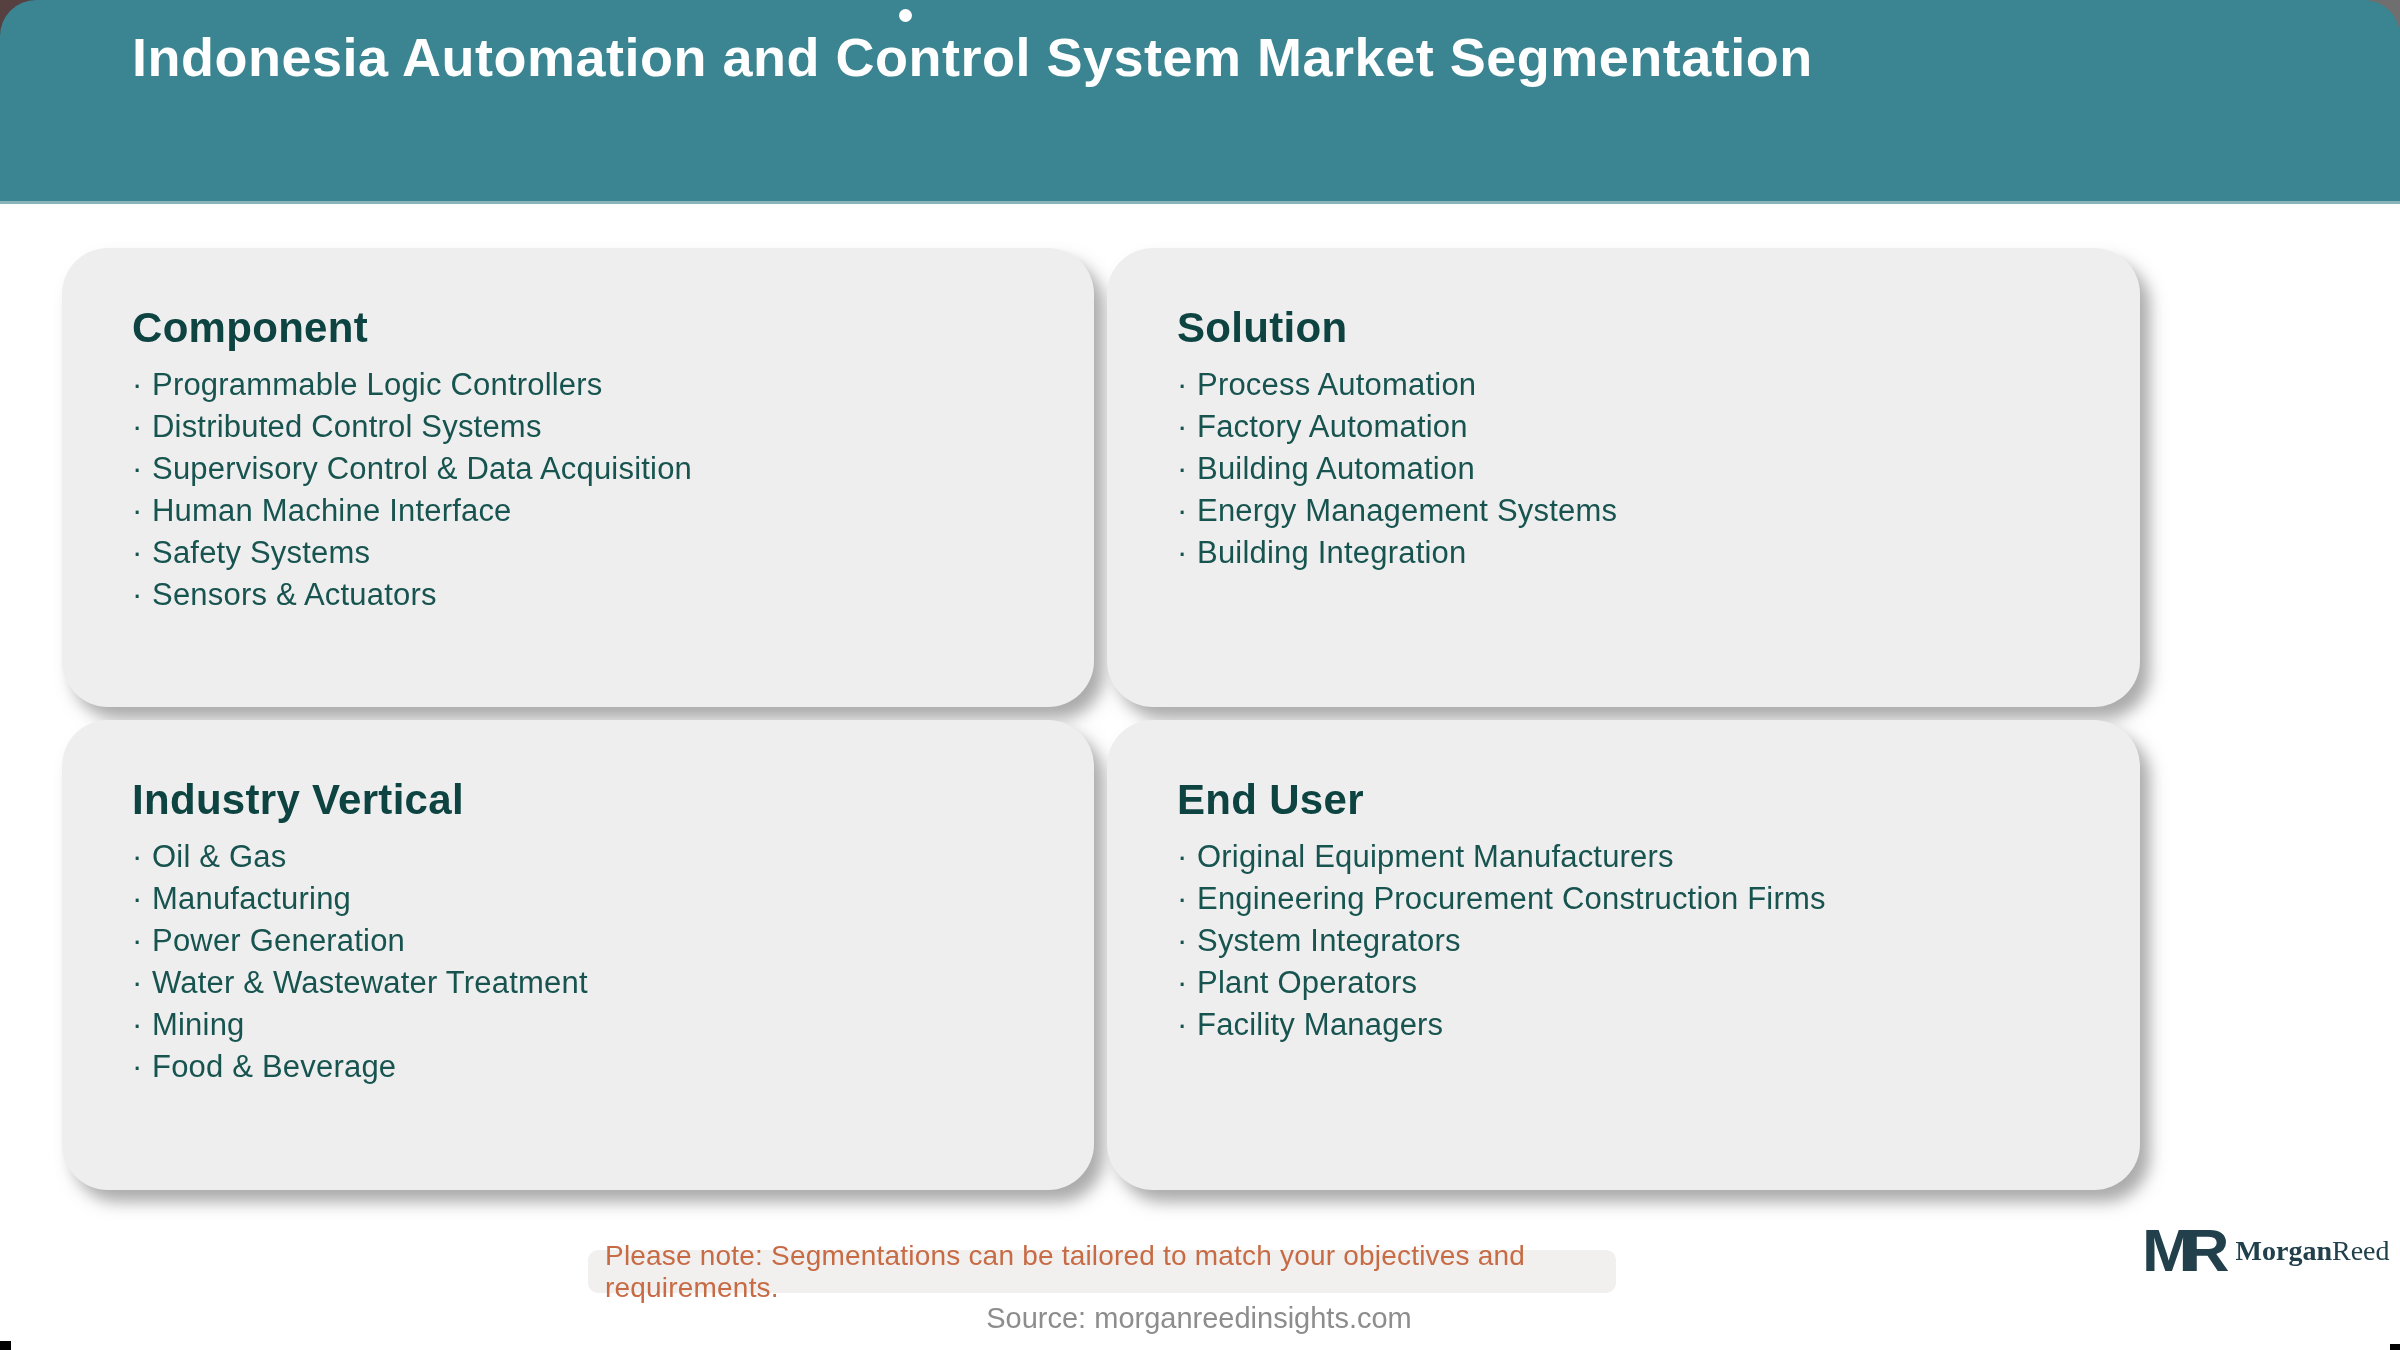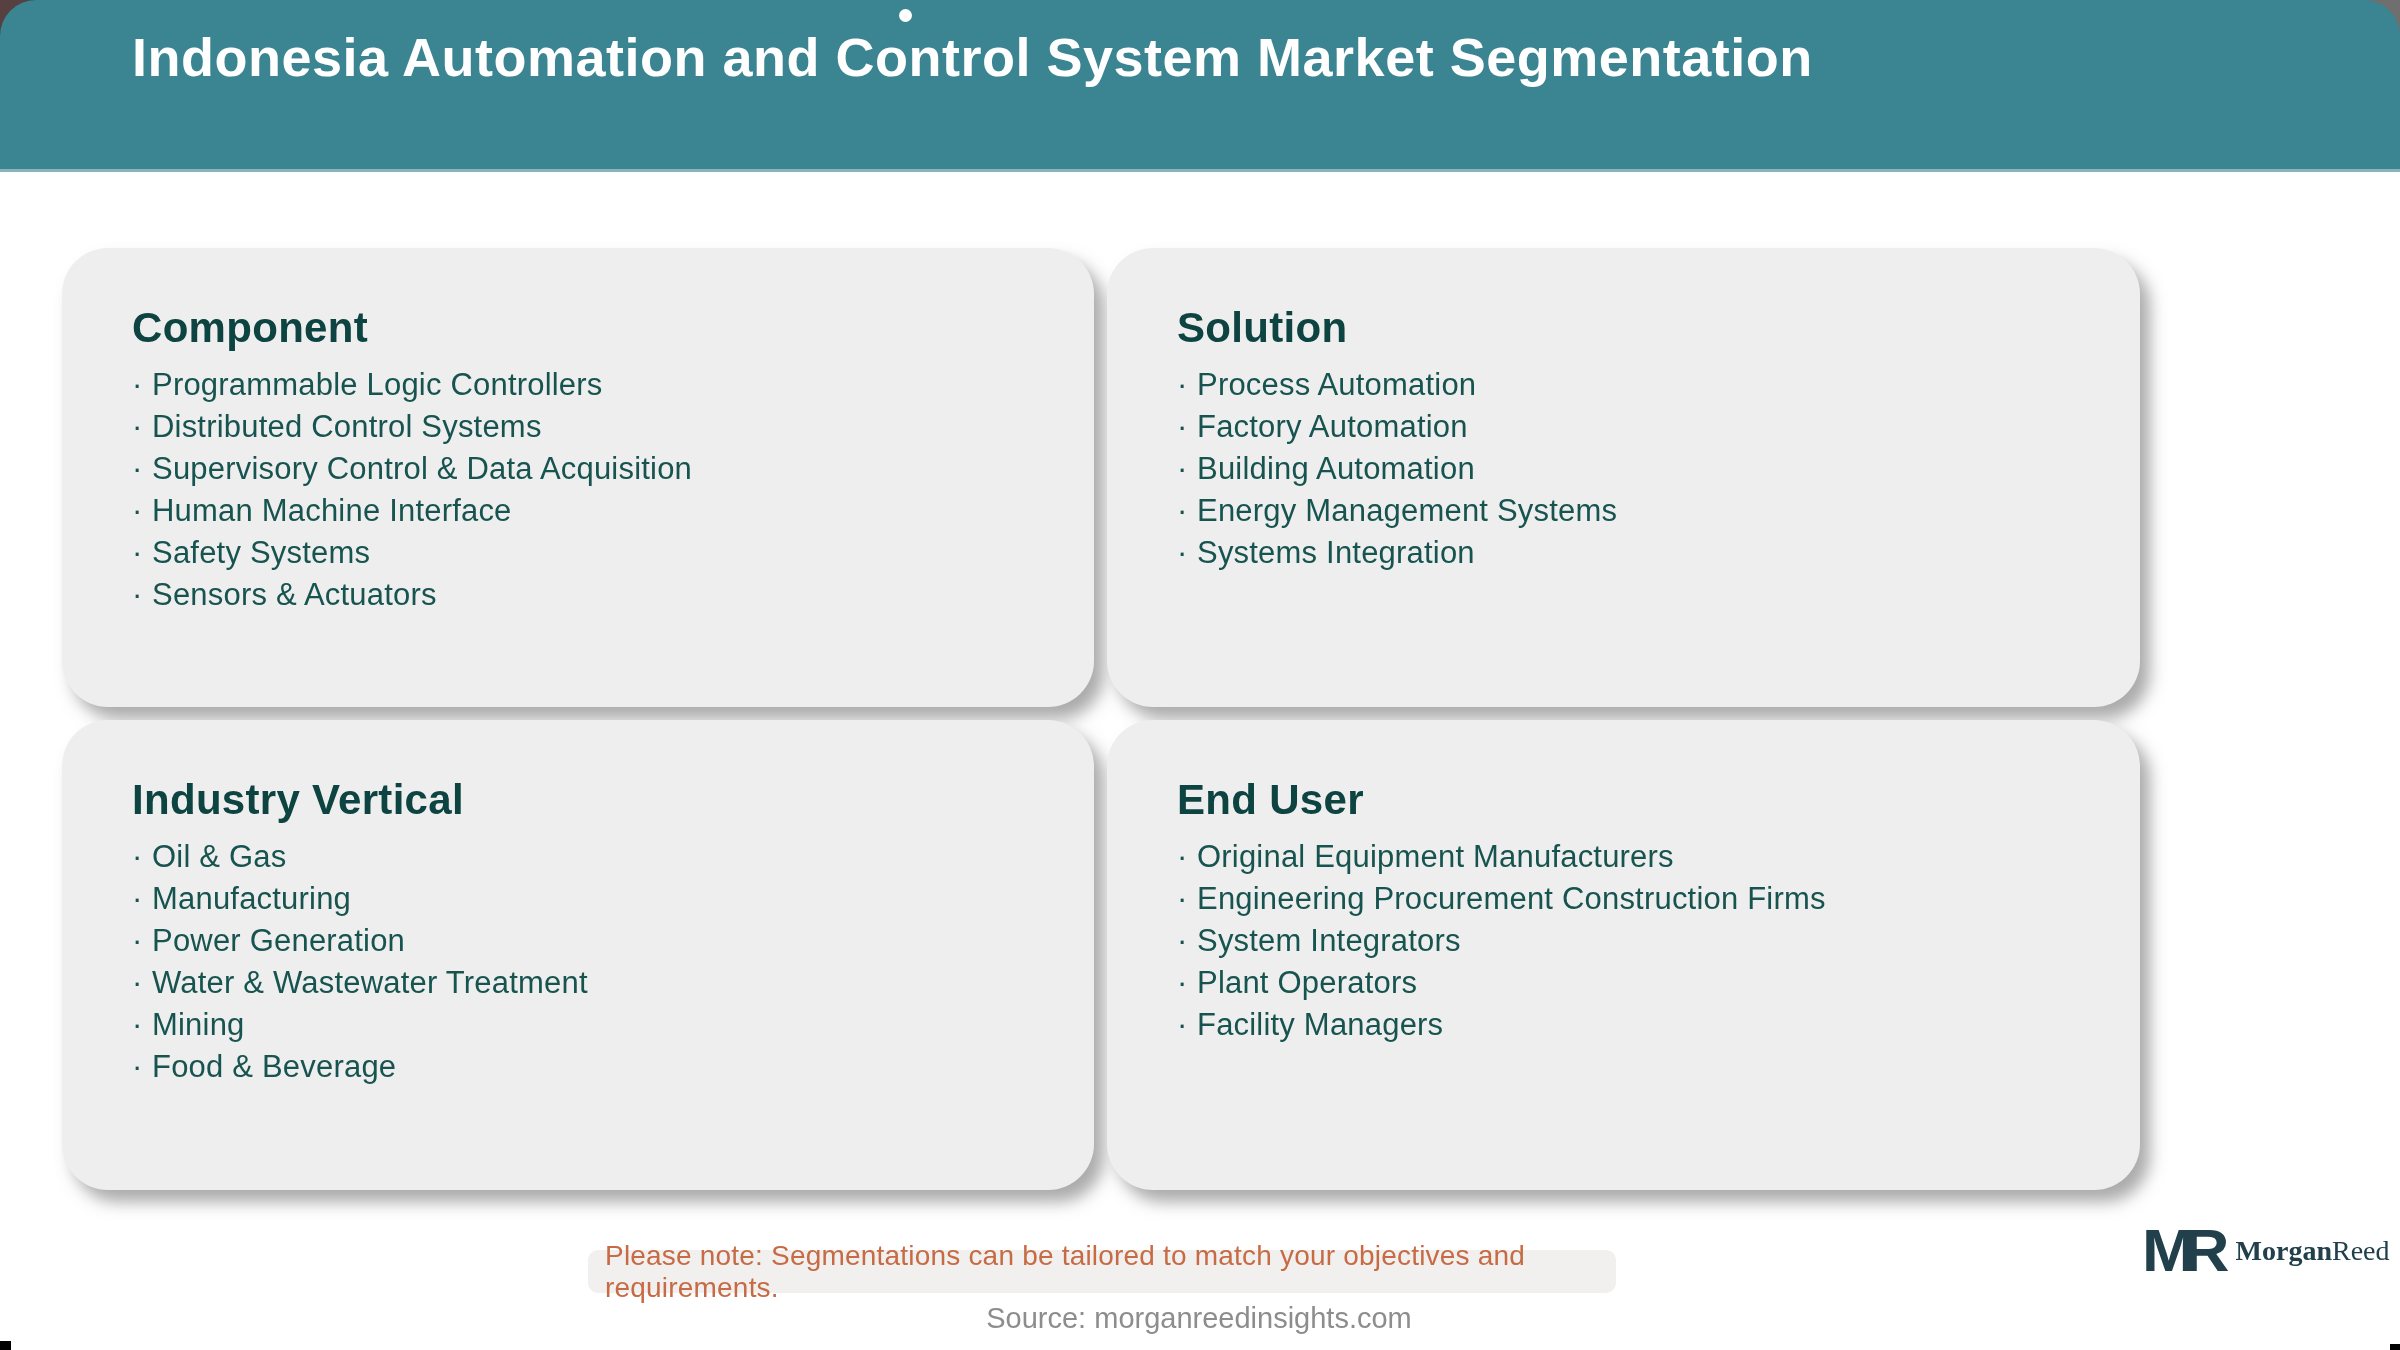--- a/index.html
+++ b/index.html
@@ -25,21 +25,21 @@
   }
   
   .corner-art{position:absolute;top:0;width:40px;height:40px;z-index:0;}
   .corner-art.left{left:0;background:#564040;}
   .corner-art.right{right:0;background:#6f6f6f;}
   .mark{position:absolute;background:#000;z-index:5;}
   .mark.bl{left:0;top:1341px;width:11px;height:9px;}
   .mark.br{left:2390px;top:1344px;width:10px;height:6px;}
 
   .header{
-    position:absolute;left:0;top:0;width:2400px;height:172px;
+    position:absolute;left:0;top:0;width:2400px;height:204px;
     background:var(--teal);
     border-radius:36px 36px 0 0;
     border-bottom:3px solid var(--teal-edge);
     z-index:1;
   }
   .header .title{
     position:absolute;left:132px;top:26px;
     font-size:54px;font-weight:700;color:#ffffff;
     line-height:62px;letter-spacing:0.5px;
   }
@@ -164,21 +164,21 @@
         <li class="card-item">
           <span class="bullet">·</span>
           <span class="item-text">Building Automation</span>
         </li>
         <li class="card-item">
           <span class="bullet">·</span>
           <span class="item-text">Energy Management Systems</span>
         </li>
         <li class="card-item">
           <span class="bullet">·</span>
-          <span class="item-text">Systems Integration</span>
+          <span class="item-text">Building Integration</span>
         </li>
       </ul>
   </div>
 
   <div class="card">
     <div class="card-title">Industry Vertical</div>
     <ul class="card-list">
         <li class="card-item">
           <span class="bullet">·</span>
           <span class="item-text">Oil &amp; Gas</span>

